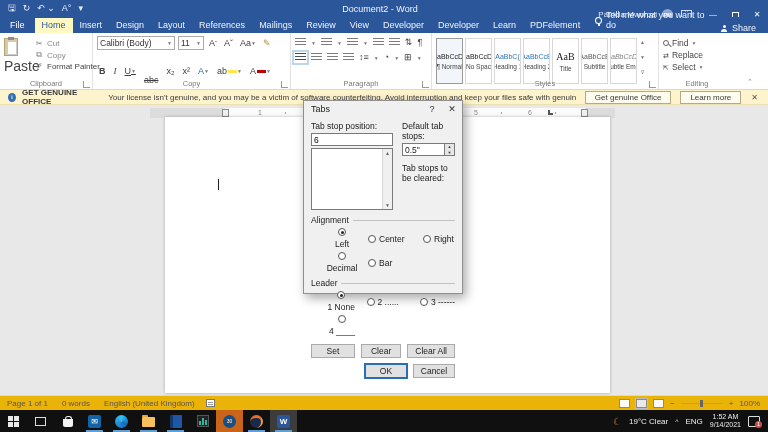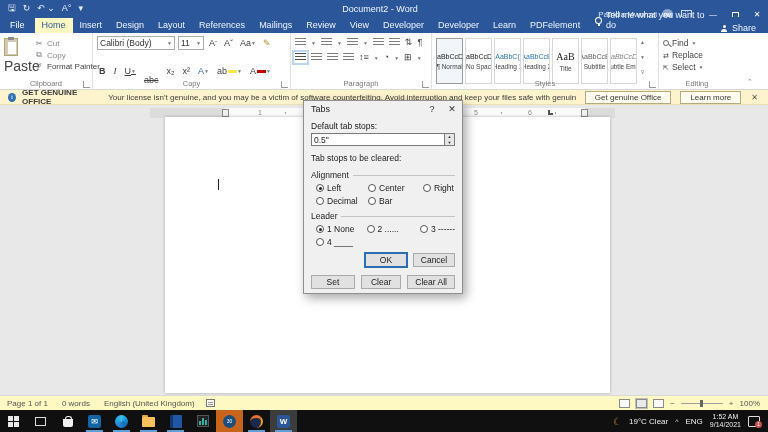--- a/index.html
+++ b/index.html
@@ -117,30 +117,30 @@
   .dinput { width:100%; height:13px; border:1px solid #7a7a7a; background:#fff; font-size:8.5px; padding:0 2px; font-family:"Liberation Sans", sans-serif; }
   .listbox { margin-top:2px; height:62px; border:1px solid #7a7a7a; background:#fff; position:relative; }
   .lb-scroll { position:absolute; right:0; top:0; bottom:0; width:10px; background:#f0f0f0; border-left:1px solid #d5d5d5; display:flex; flex-direction:column; justify-content:space-between; align-items:center; font-size:5px; color:#666; padding:1px 0; }
   .spinwrap { display:flex; }
   .spinfield { flex:1; height:13px; border:1px solid #7a7a7a; border-right:none; background:#fff; padding:1px 2px; }
   .spinner { width:11px; height:13px; border:1px solid #7a7a7a; background:#e6e6e6; display:flex; flex-direction:column; align-items:center; justify-content:space-around; font-size:4px; color:#333; }
   .grp-head { display:flex; align-items:center; gap:4px; margin-top:5px; }
   .grp-head .rule { flex:1; border-top:1px solid #c3c3c3; }
   .radrow { display:flex; margin:3px 0 0 5px; }
   .radio { display:flex; align-items:center; gap:3px; white-space:nowrap; }
-  .rc1 { width:52px; } .rc2 { width:55px; } .rc3 { flex:1; }
+  .rc1 { width:52px;flex-direction:column; } .rc2 { width:55px; } .rc3 { flex:1; }
   .rdot { width:8px; height:8px; border:1px solid #555; border-radius:50%; background:#fff; position:relative; flex:none; }
   .rdot.on:after { content:""; position:absolute; left:2px; top:2px; width:3px; height:3px; border-radius:50%; background:#222; }
   .dbtnrow { display:flex; justify-content:flex-end; gap:6px; margin-top:8px; }
   .dbtn { height:14px; background:#e1e1e1; border:1px solid #aaa; font-size:8.5px; display:flex; align-items:center; justify-content:center; font-family:"Liberation Sans", sans-serif; }
   .w46 { width:46px; } .w42 { width:42px; } .w50 { width:50px; }
   .dbtn.ok { border:1px solid #2a6db4; outline:1px solid #2a6db4; }
 
   
-  .statusbar { position:absolute; bottom:22px; left:0; right:0; height:15px; background:#fef9c3; border-top:1px solid #d9d9d9; display:flex; align-items:center; font-size:8px; color:#555; }
+  .statusbar { position:absolute; bottom:22px; left:0; right:0; height:15px; background:#eab308; border-top:1px solid #d9d9d9; display:flex; align-items:center; font-size:8px; color:#555; }
   .sb-item { padding:0 7px; white-space:nowrap; }
   .sb-book { width:9px; height:8px; border:1px solid #777; background:#fff; position:relative; margin-left:4px; }
   .sb-book:after { content:""; position:absolute; left:1px; top:2px; right:1px; height:1px; background:#999; box-shadow:0 2px 0 #999; }
   .sb-right { margin-left:auto; display:flex; align-items:center; gap:6px; padding-right:8px; }
   .viewic { width:11px; height:9px; border:1px solid #8a8a8a; background:#fdfdfd; }
   .viewic.active { outline:1px solid #bdbdbd; background:#e9e9e9; }
   .zoomtrack { width:42px; height:1px; background:#9f9f9f; position:relative; }
   .zoomthumb { position:absolute; left:19px; top:-3px; width:3px; height:7px; background:#666; }
 
   
@@ -401,20 +401,30 @@
 
     <div class="dialog" style="top:-5px;">
       <div class="dlg-title">
         <span>Tabs</span>
         <span class="sp"></span>
         <span class="dlg-tbtn">?</span>
         <span class="dlg-tbtn">✕</span>
       </div>
       <div class="dlg-body">
         <div class="dlg-cols">
+          <div class="dcol-l">
+            <label class="dlbl">Tab stop position:</label>
+            <input class="dinput" value="6" style="">
+            <div class="listbox">
+              <div class="lb-scroll">
+                  <span>▲</span>
+                  <span>▼</span>
+                </div>
+            </div>
+          </div>
           <div class="dcol-r">
             <label class="dlbl">Default tab stops:</label>
             <div class="spinwrap">
               <span class="spinfield">0.5"</span>
               <span class="spinner">
                   <span>▲</span>
                   <span>▼</span>
                 </span>
             </div>
             <label class="dlbl" style="margin-top:7px;">Tab stops to be cleared:</label>
@@ -468,28 +478,28 @@
               <span>3 ------</span>
             </span>
         </div>
         <div class="radrow">
           <span class="radio rc1">
               <span class="rdot"></span>
               <span>4 ____</span>
             </span>
         </div>
 
-        <div class="dbtnrow" style="margin-top:6px;">
-          <span class="dbtn ok w42">OK</span>
-          <span class="dbtn w42">Cancel</span>
-        </div>
         <div class="dbtnrow">
           <span class="dbtn w46">Set</span>
           <span class="dbtn w42">Clear</span>
           <span class="dbtn w50">Clear All</span>
+        </div>
+        <div class="dbtnrow" style="margin-top:6px;">
+          <span class="dbtn ok w42">OK</span>
+          <span class="dbtn w42">Cancel</span>
         </div>
       </div>
     </div>
   </div>
 
   <div class="statusbar">
     <span class="sb-item">Page 1 of 1</span>
     <span class="sb-item">0 words</span>
     <span class="sb-item">English (United Kingdom)</span>
     <span class="sb-book"></span>

